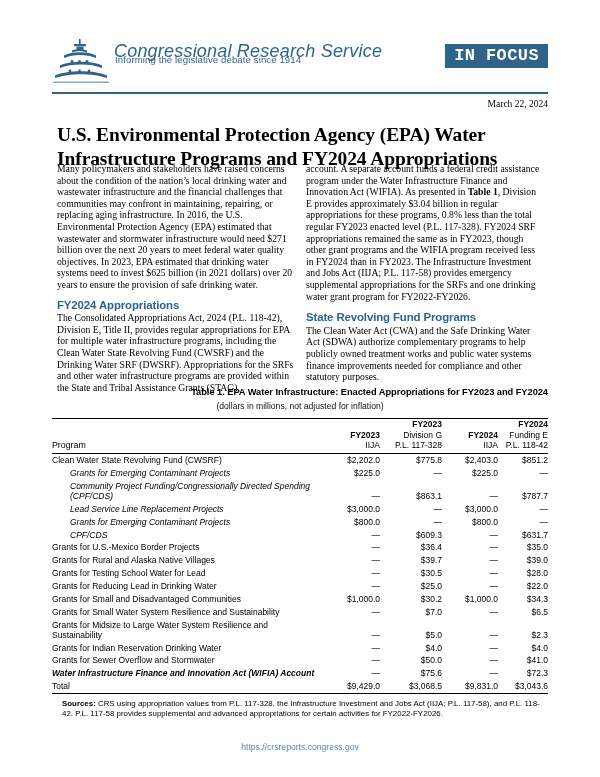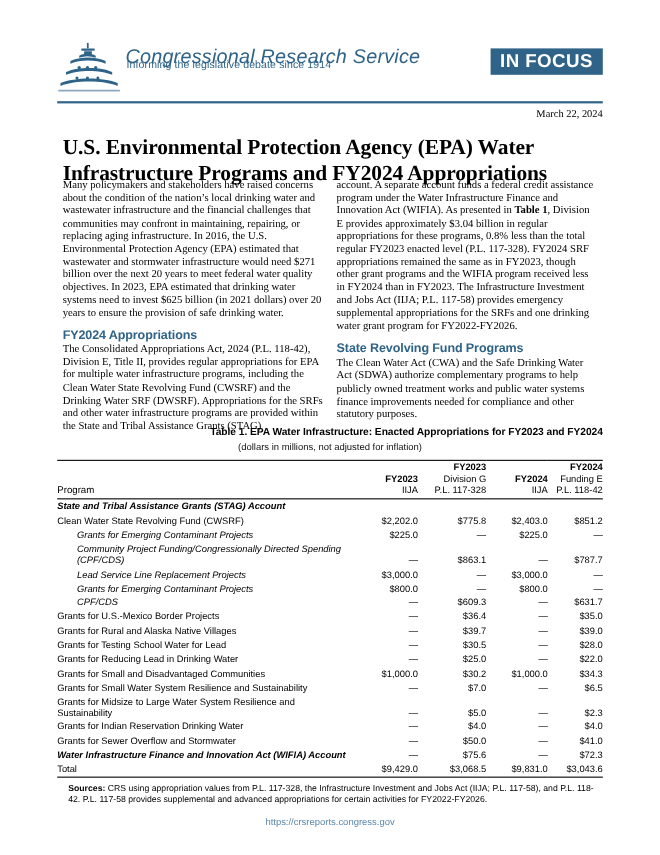--- a/index.html
+++ b/index.html
@@ -59,21 +59,21 @@
     color: #2f6387;
     letter-spacing: 0.1px;
     white-space: nowrap;
   }
   .infocus {
     position: absolute;
     right: 0;
     top: 6px;
     background: #2f6387;
     color: #ffffff;
-    font-family: Liberation Sans, sans-serif;
+    font-family: Liberation Mono, monospace;
     font-weight: bold;
     font-size: 17px;
     letter-spacing: 0.4px;
     padding: 3px 9px 4px 9px;
     line-height: 1;
   }
   .rule-top {
     position: absolute;
     left: 52px;
     top: 92px;
@@ -306,27 +306,20 @@
             <span class="l3">IIJA</span>
           </th>
           <th class="th-num">
             <span class="l1">FY2024</span>
             <span class="l2">Funding E</span>
             <span class="l3">P.L. 118-42</span>
           </th>
         </tr>
       </thead>
       <tbody id="tbody">
-          <tr class="group">
-            <td class="prog">State and Tribal Assistance Grants (STAG) Account</td>
-            <td class="num"></td>
-            <td class="num"></td>
-            <td class="num"></td>
-            <td class="num"></td>
-          </tr>
           <tr class="normal">
             <td class="prog">Clean Water State Revolving Fund (CWSRF)</td>
             <td class="num">$2,202.0</td>
             <td class="num">$775.8</td>
             <td class="num">$2,403.0</td>
             <td class="num">$851.2</td>
           </tr>
           <tr class="sub">
             <td class="prog">Grants for Emerging Contaminant Projects</td>
             <td class="num">$225.0</td>

